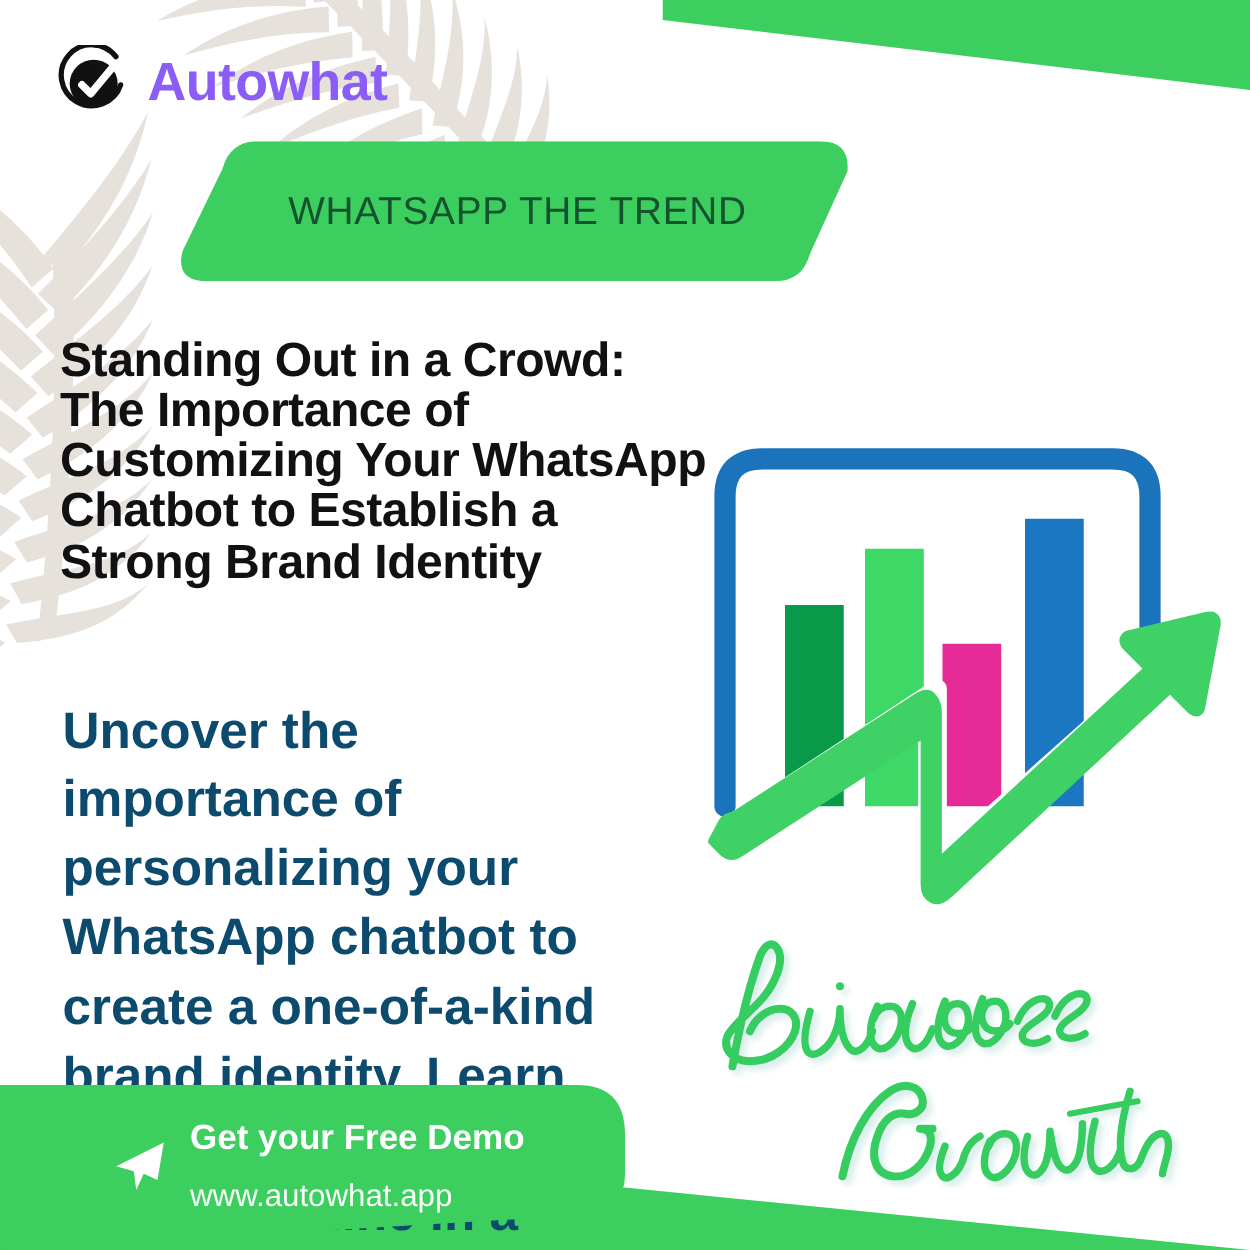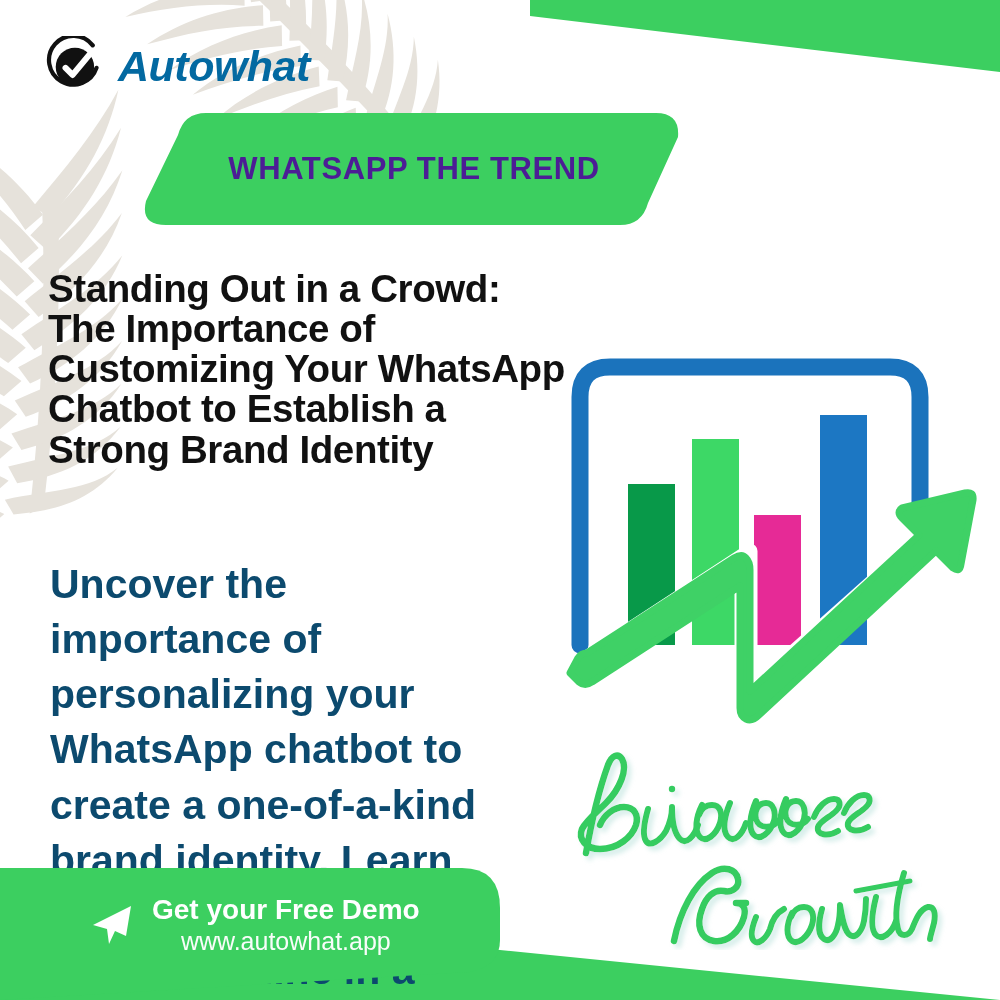--- a/index.html
+++ b/index.html
@@ -44,42 +44,41 @@
     position: absolute;
     left: 44px; top: 36px;
     display: flex;
     align-items: center;
     gap: 14px;
   }
   .logo-mark { width: 60px; height: 60px; display: block; }
   .logo-text {
     font-size: 43px;
     font-weight: bold;
-    color: #0369a1;
+    color: #8b5cf6;
     letter-spacing: -0.5px;
     line-height: 1;
-    font-style: italic;
   }
 
   
   .banner-wrap {
     position: absolute;
     left: 140px; top: 113px;
     width: 540px; height: 112px;
   }
   .banner-label {
     position: absolute;
     left: 0; top: 0;
     width: 540px; height: 112px;
     display: flex;
     align-items: center;
     justify-content: center;
-    color: #4c1d95;
+    color: #14532d;
     font-size: 31px;
-    font-weight: bold;
+    font-weight: normal;
     letter-spacing: 0.6px;
     padding-left: 8px;
     box-sizing: border-box;
   }
 
   
   .headline {
     position: absolute;
     left: 48px; top: 243px;
     width: 520px;
@@ -122,21 +121,21 @@
     width: 520px; height: 132px;
   }
   .cta-content {
     position: absolute;
     left: 88px; top: 894px;
     display: flex;
     align-items: center;
     gap: 18px;
   }
   .cta-plane { width: 46px; height: 46px; display: block; flex: none; }
-  .cta-lines { display: flex; flex-direction: column; gap: 2px; align-items: center; }
+  .cta-lines { display: flex; flex-direction: column; gap: 18px; }
   .cta-title {
     color: #ffffff;
     font-size: 28px;
     font-weight: bold;
     line-height: 1.12;
   }
   .cta-url {
     color: #ffffff;
     font-size: 25px;
     font-weight: 400;

